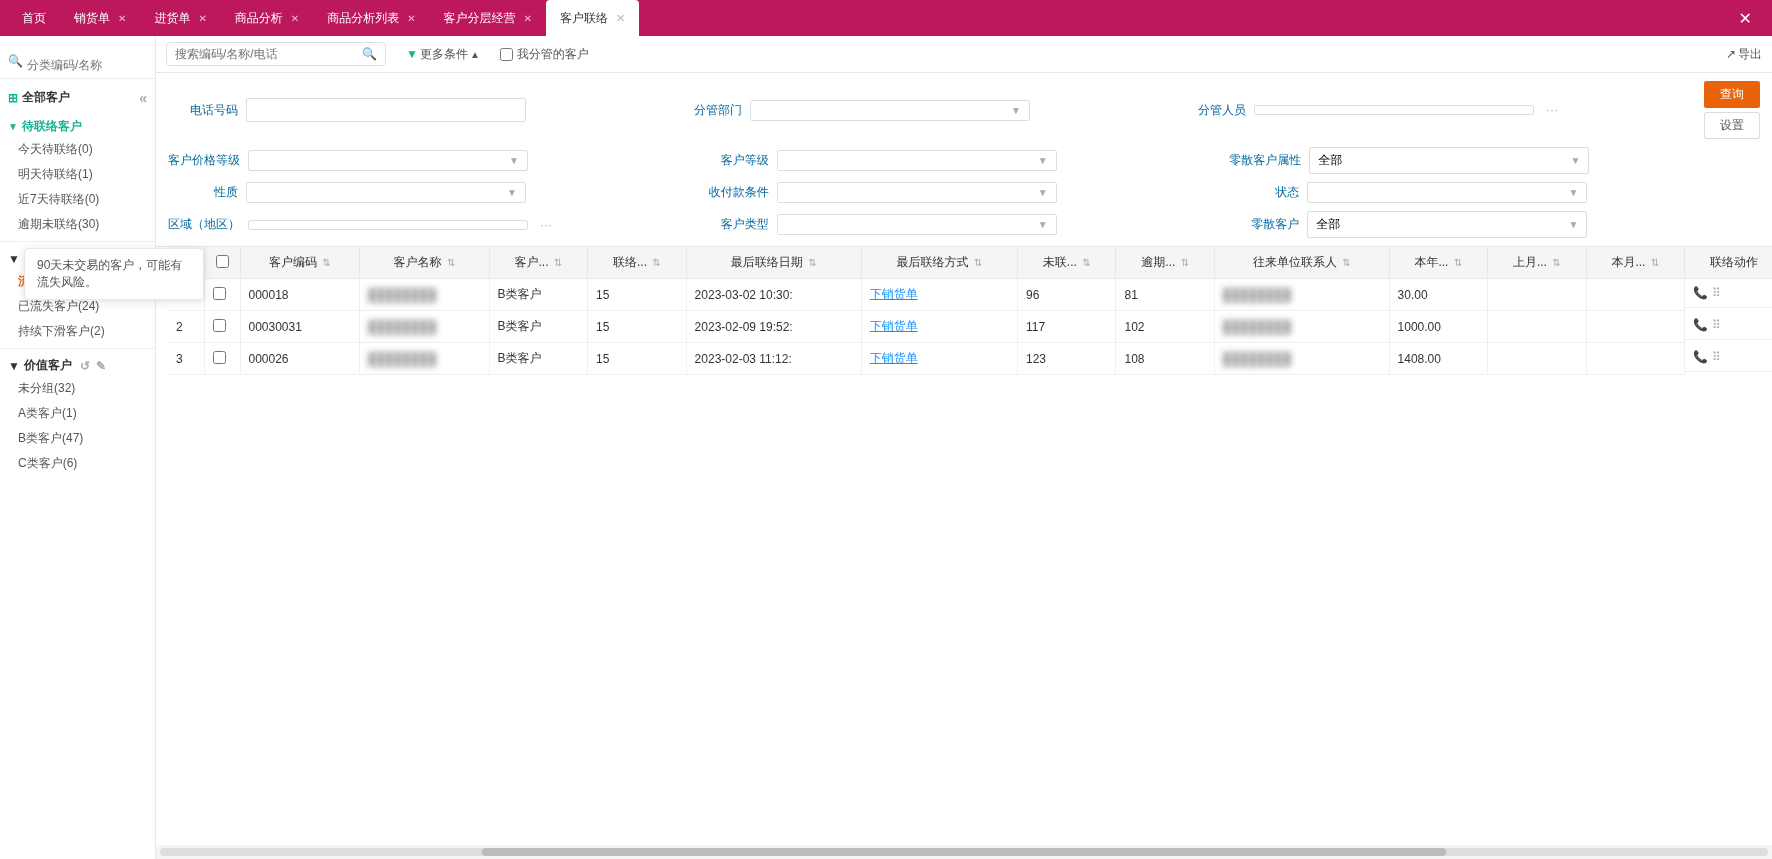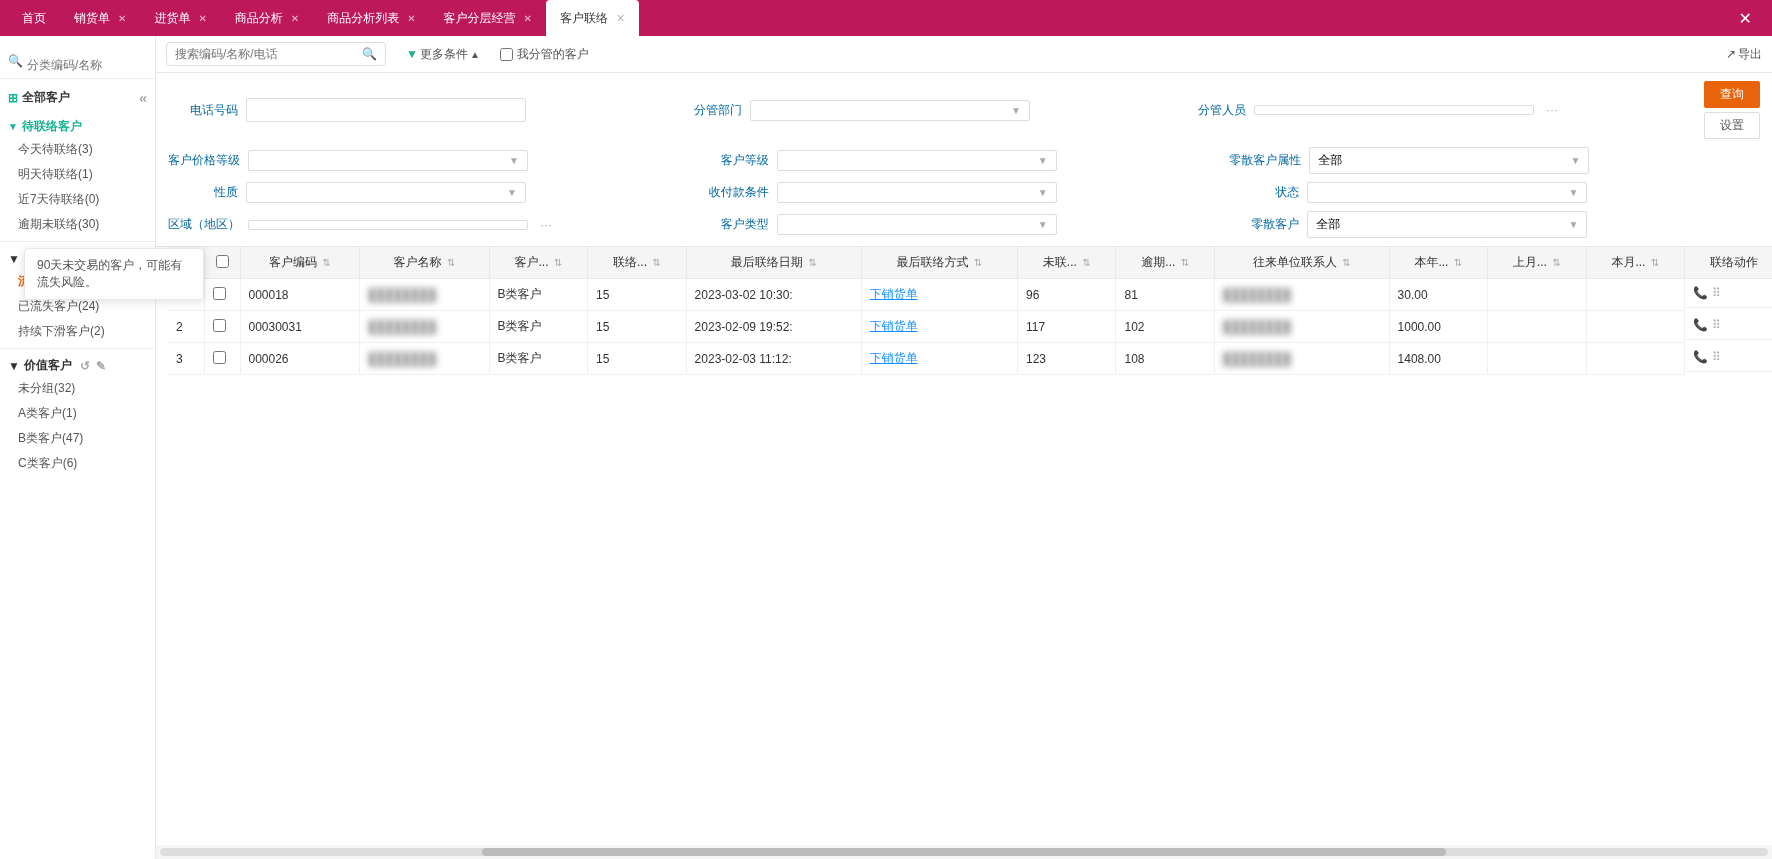--- a/index.html
+++ b/index.html
@@ -129,21 +129,21 @@
       <span style="color:#1ab394; margin-right:4px;">⊞</span>
       <span>全部客户</span>
       <span class="collapse-icon">«</span>
     </div>
 
     <div class="sidebar-group-label">
       <span class="arrow">▼</span>
       <span>待联络客户</span>
     </div>
     <div class="sidebar-item">
-      <span>今天待联络(3)</span>
+      <span>今天待联络(0)</span>
     </div>
     <div class="sidebar-item">
       <span>明天待联络(1)</span>
     </div>
     <div class="sidebar-item">
       <span>近7天待联络(0)</span>
     </div>
     <div class="sidebar-item">
       <span>逾期未联络(30)</span>
     </div>

